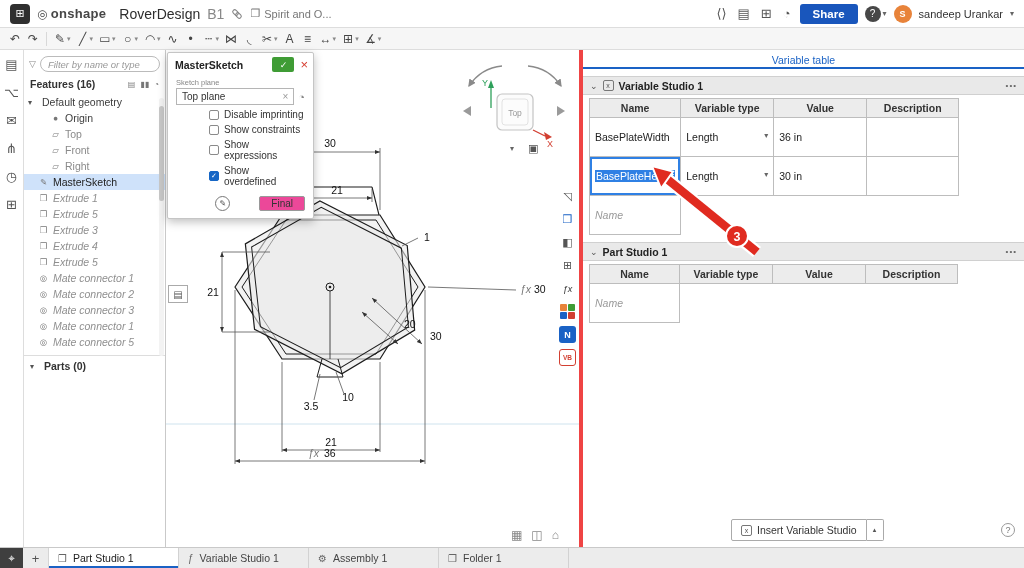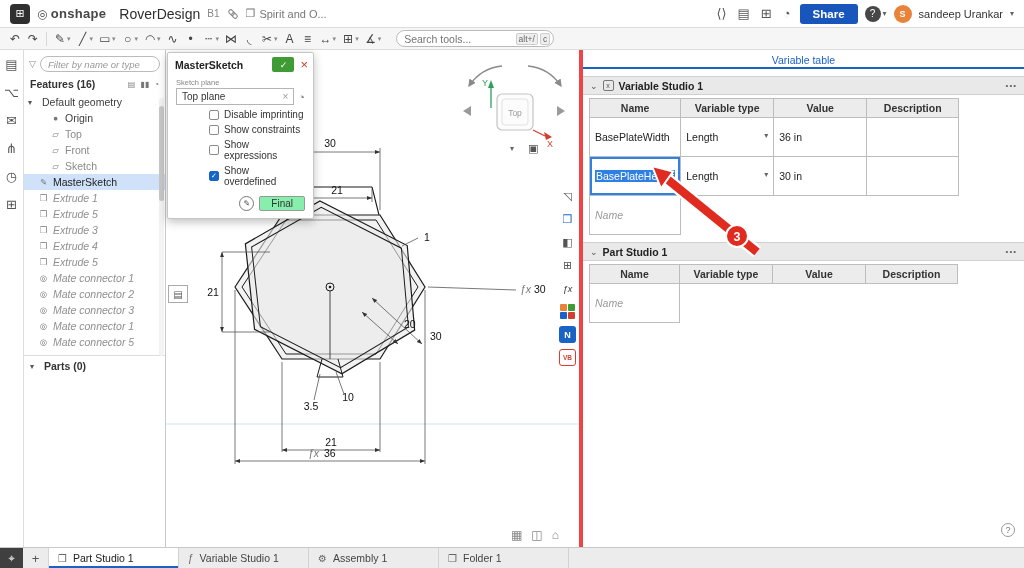--- a/index.html
+++ b/index.html
@@ -5,21 +5,21 @@
   *{margin:0;padding:0;box-sizing:border-box;}
   html,body{width:1024px;height:568px;overflow:hidden;}
   body{font-family:"Liberation Sans","DejaVu Sans",sans-serif;font-size:11px;color:#333;background:#fff;position:relative;}
 
   
   .topbar{position:absolute;left:0;top:0;width:1024px;height:28px;background:#fff;border-bottom:1px solid #ddd;display:flex;align-items:center;padding:0 10px;gap:7px;z-index:30;}
   .applauncher{width:20px;height:20px;background:#2f2f2f;border-radius:4px;color:#fff;display:flex;align-items:center;justify-content:center;font-size:11px;}
   .logo{display:flex;align-items:center;gap:3px;font-size:13px;font-weight:bold;color:#474747;letter-spacing:.3px;}
   .logo-mark{font-size:12px;color:#474747;}
   .doc-title{font-size:14px;font-weight:normal;color:#2e2e2e;margin-left:6px;}
-  .doc-version{font-size:10px;color:#888;}
+  .doc-version{font-size:14px;color:#888;}
   .linkicon{display:flex;align-items:center;}
   .breadcrumb{display:flex;align-items:center;gap:4px;color:#777;font-size:11px;}
   .tb-spacer{flex:1;}
   .tb-ico{color:#555;font-size:13px;padding:0 2px;}
   .share-btn{background:#1956bc;color:#fff;font-size:11.5px;padding:4px 13px;border:none;border-radius:3px;font-weight:bold;}
   .help-btn{display:flex;align-items:center;gap:2px;}
   .help-circle{width:16px;height:16px;border-radius:50%;background:#474747;color:#fff;font-size:10px;display:flex;align-items:center;justify-content:center;}
   .caret{font-size:8px;color:#666;}
   .avatar{width:18px;height:18px;border-radius:50%;background:#e8833a;color:#fff;font-size:9px;display:flex;align-items:center;justify-content:center;font-weight:bold;}
   .username{font-size:11px;color:#333;}
@@ -69,21 +69,21 @@
   .dlg-planerow{display:flex;align-items:center;gap:4px;margin:0 8px;}
   .plane-box{flex:1;border:1px solid #b5b5b5;height:17px;display:flex;align-items:center;padding:0 5px;font-size:10px;color:#333;}
   .plane-x{margin-left:auto;color:#999;font-size:10px;}
   .dlg-clock{color:#888;font-size:11px;}
   .chkrow{display:flex;align-items:center;gap:5px;margin:4px 9px;padding-left:32px;}
   .chk{width:10px;height:10px;border:1px solid #8a8a8a;border-radius:2px;background:#fff;flex:none;display:flex;align-items:center;justify-content:center;font-size:7px;color:#fff;}
   .chk.on{background:#1666c5;border-color:#1666c5;}
   .chklabel{font-size:10px;color:#333;}
   .dlg-foot{display:flex;align-items:center;justify-content:flex-end;gap:5px;padding:5px 8px 7px;}
   .final-ico{width:15px;height:15px;border:1px solid #777;border-radius:50%;display:flex;align-items:center;justify-content:center;font-size:8px;color:#555;}
-  .final-btn{border:1px solid #999;background:#86efac;border-radius:2px;font-size:10px;padding:1px 11px;color:#333;font-family:inherit;}
+  .final-btn{border:1px solid #999;background:#ec4899;border-radius:2px;font-size:10px;padding:1px 11px;color:#333;font-family:inherit;margin-left:24px;}
 
   
   .canvas{position:absolute;left:166px;top:50px;width:413px;height:497px;background:#fff;overflow:hidden;}
   .canvas svg{position:absolute;left:0;top:0;}
   .view-caret{position:absolute;left:344px;top:94px;font-size:8px;color:#666;}
   .view-cube-ico{position:absolute;left:362px;top:92px;font-size:11px;color:#555;}
   .float-list{position:absolute;left:2px;top:235px;width:20px;height:18px;border:1px solid #aaa;background:#fff;display:flex;align-items:center;justify-content:center;font-size:10px;color:#555;}
   .sidestack{position:absolute;right:3px;top:138px;display:flex;flex-direction:column;gap:6px;align-items:center;}
   .ss-ico{width:17px;height:17px;display:flex;align-items:center;justify-content:center;font-size:11px;color:#555;}
   .ss-fx{font-size:9px;font-style:italic;color:#333;}
@@ -228,25 +228,20 @@
       <span class="caret">▾</span>
     </div>
   <div class="tool">
       <span class="glyph">⊞</span>
       <span class="caret">▾</span>
     </div>
   <div class="tool">
       <span class="glyph">∡</span>
       <span class="caret">▾</span>
     </div>
-  <div class="search-wrap">
-    <input placeholder="Search tools..." style="">
-    <span class="kbd">alt+/</span>
-    <span class="kbd">c</span>
-  </div>
 </div>
 
 <div class="leftstrip">
   <span class="strip-ico">▤</span>
   <span class="strip-ico">⌥</span>
   <span class="strip-ico">✉</span>
   <span class="strip-ico">⋔</span>
   <span class="strip-ico">◷</span>
   <span class="strip-ico">⊞</span>
 </div>
@@ -275,21 +270,21 @@
     <div class="trow child gray">
         <span class="ticon">▱</span>
         <span class="tlabel">Top</span>
       </div>
     <div class="trow child gray">
         <span class="ticon">▱</span>
         <span class="tlabel">Front</span>
       </div>
     <div class="trow child gray">
         <span class="ticon">▱</span>
-        <span class="tlabel">Sketch</span>
+        <span class="tlabel">Right</span>
       </div>
     <div class="trow sel">
         <span class="ticon">✎</span>
         <span class="tlabel">MasterSketch</span>
       </div>
     <div class="trow ital">
         <span class="ticon">❒</span>
         <span class="tlabel">Extrude 1</span>
       </div>
     <div class="trow ital">
@@ -550,20 +545,27 @@
       <th class="c-desc">Description</th>
     </tr>
     <tr>
       <td class="ph">Name</td>
       <td class="nb" colspan="3"></td>
     </tr>
   </tbody>
     </table>
 
   <div class="insert-row">
+    <div class="insert-group">
+      <button class="insert-btn">
+        <span class="sec-ico">x</span>
+        <span>Insert Variable Studio</span>
+      </button>
+      <span class="insert-caret">▴</span>
+    </div>
     <span class="panel-help">?</span>
   </div>
 </div>
 
 <svg class="annot" width="200" height="140" viewBox="0 0 200 140">
   <line x1="157" y1="112" x2="67" y2="39" stroke="#fff" stroke-width="13"></line>
   <line x1="157" y1="112" x2="67" y2="39" stroke="#e02b20" stroke-width="8.5"></line>
   <polygon points="52,26 73,31.5 61,48.5" fill="#e02b20" stroke="#fff" stroke-width="2"></polygon>
   <circle cx="137" cy="96" r="11" fill="#e02b20" stroke="#fff" stroke-width="2"></circle>
   <text x="137" y="100.5" text-anchor="middle" font-size="12.5" font-weight="bold" fill="#fff" font-family="Liberation Sans, DejaVu Sans, sans-serif">3</text>

